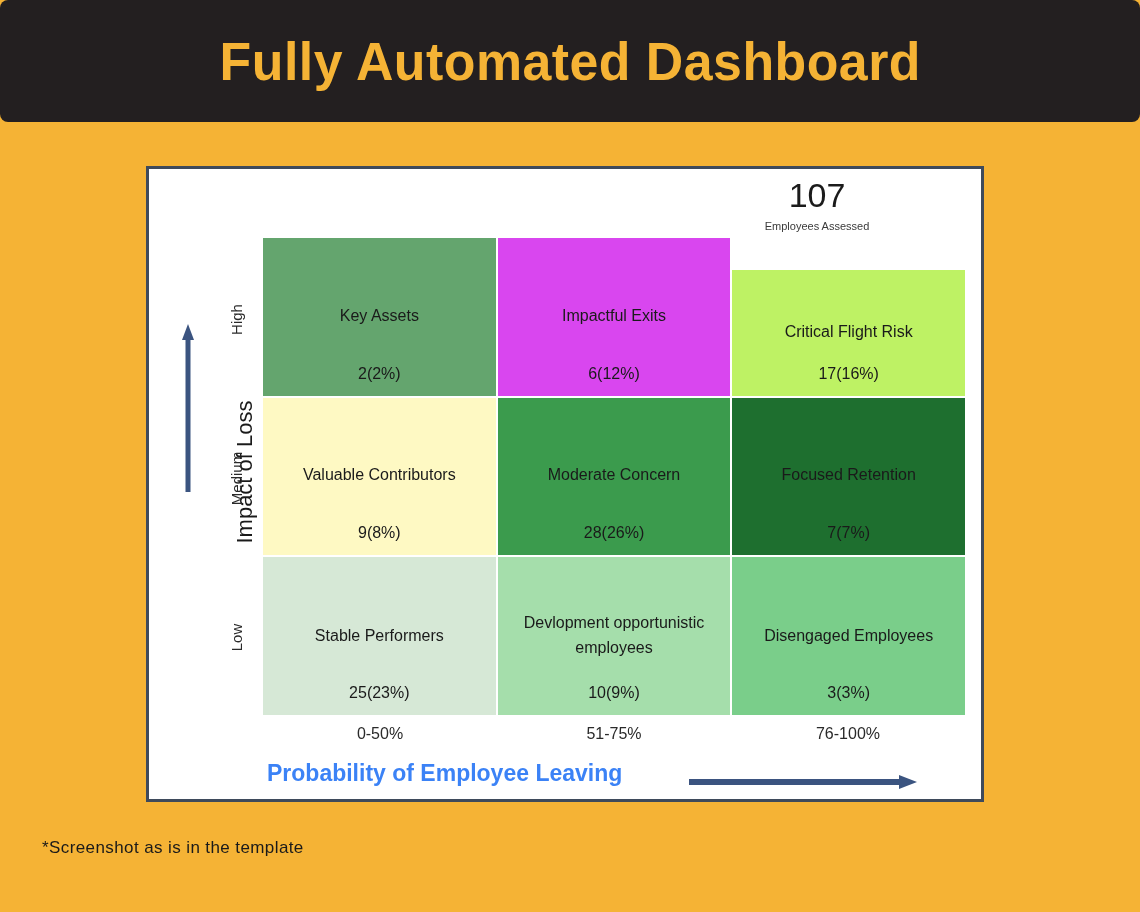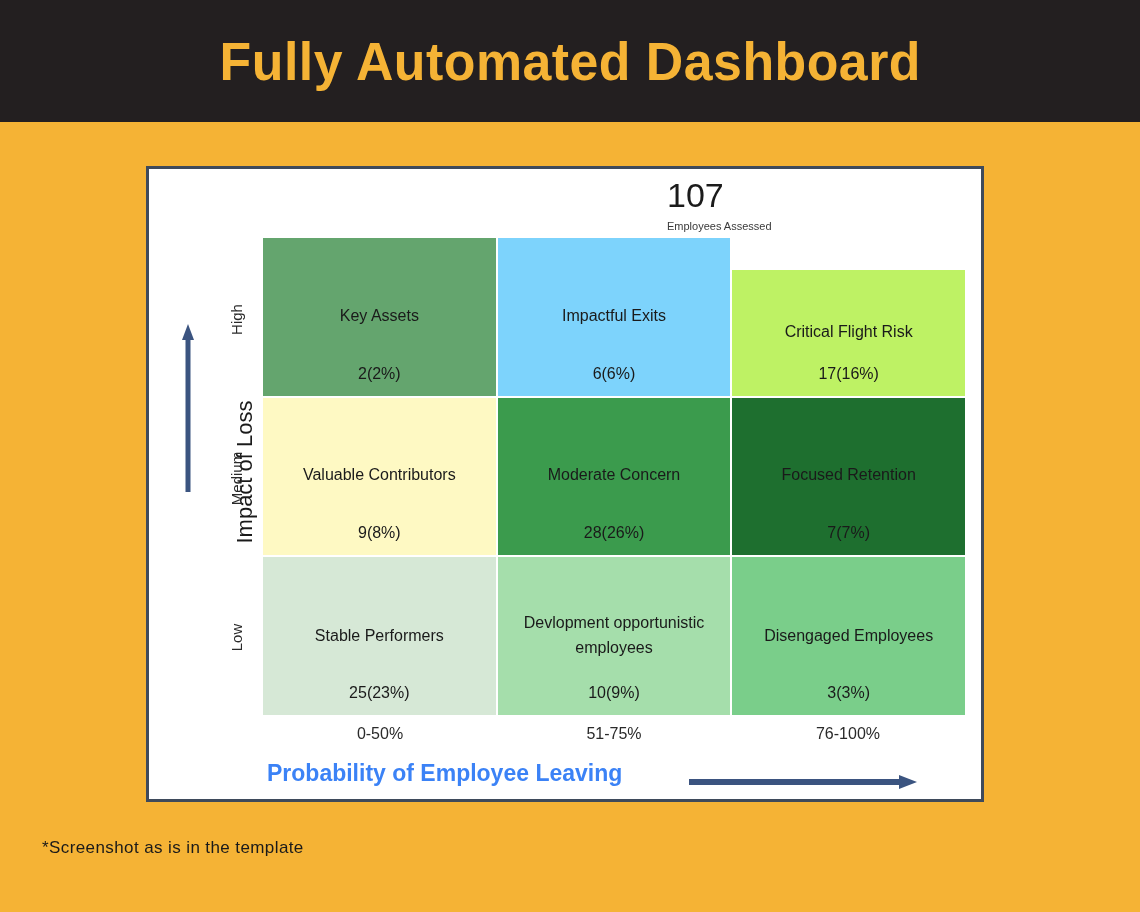--- a/index.html
+++ b/index.html
@@ -54,21 +54,21 @@
     border: 3px solid #3E4A5B;
     box-sizing: border-box;
   }
 
   
   .kpi {
     position: absolute;
     right: 14px;
     top: 6px;
     width: 300px;
-    text-align: left;
+    text-align: center;
   }
   .kpi-value {
     font-size: 34px;
     color: #1B1B1B;
     line-height: 40px;
     font-weight: normal;
   }
   .kpi-label {
     font-size: 11px;
     color: #3A3A3A;
@@ -196,21 +196,21 @@
     font-size: 17px;
     color: #1A1A1A;
     letter-spacing: 0.4px;
   }
 </style>
 </head>
 <body>
 
 <div class="page" style="background-color: rgb(245, 179, 53);">
 
-  <div class="header" style="background-color: rgb(35, 31, 32);">
+  <div class="header" style="background-color: rgb(35, 31, 32); border-radius: 8px;">
     <div class="header-title" style="color: rgb(245, 179, 53);">Fully Automated Dashboard</div>
   </div>
 
   <div class="card" style="background-color: rgb(255, 255, 255); border-color: rgb(62, 74, 91);">
 
     <div class="kpi">
       <div class="kpi-value">107</div>
       <div class="kpi-label">Employees Assessed</div>
     </div>
 
@@ -227,23 +227,23 @@
     <div class="y-tick y-tick-medium">Medium</div>
     <div class="y-tick y-tick-low">Low</div>
 
     <div class="matrix">
 
       <div class="cell cell-row1" style="background-color: rgb(100, 165, 110);">
         <div class="cell-label">Key Assets</div>
         <div class="cell-value">2(2%)</div>
       </div>
 
-      <div class="cell cell-row1" style="background-color: #7dd3fc;">
+      <div class="cell cell-row1" style="background-color: #d946ef;">
         <div class="cell-label">Impactful Exits</div>
-        <div class="cell-value">6(6%)</div>
+        <div class="cell-value">6(12%)</div>
       </div>
 
       <div class="cell cell-row1" style="background-color: #bef264; margin-top: 32px;">
         <div class="cell-label">Critical Flight Risk</div>
         <div class="cell-value">17(16%)</div>
       </div>
 
       <div class="cell cell-row2" style="background-color: #fef9c3; padding-left: 24px;">
         <div class="cell-label">Valuable Contributors</div>
         <div class="cell-value">9(8%)</div>

